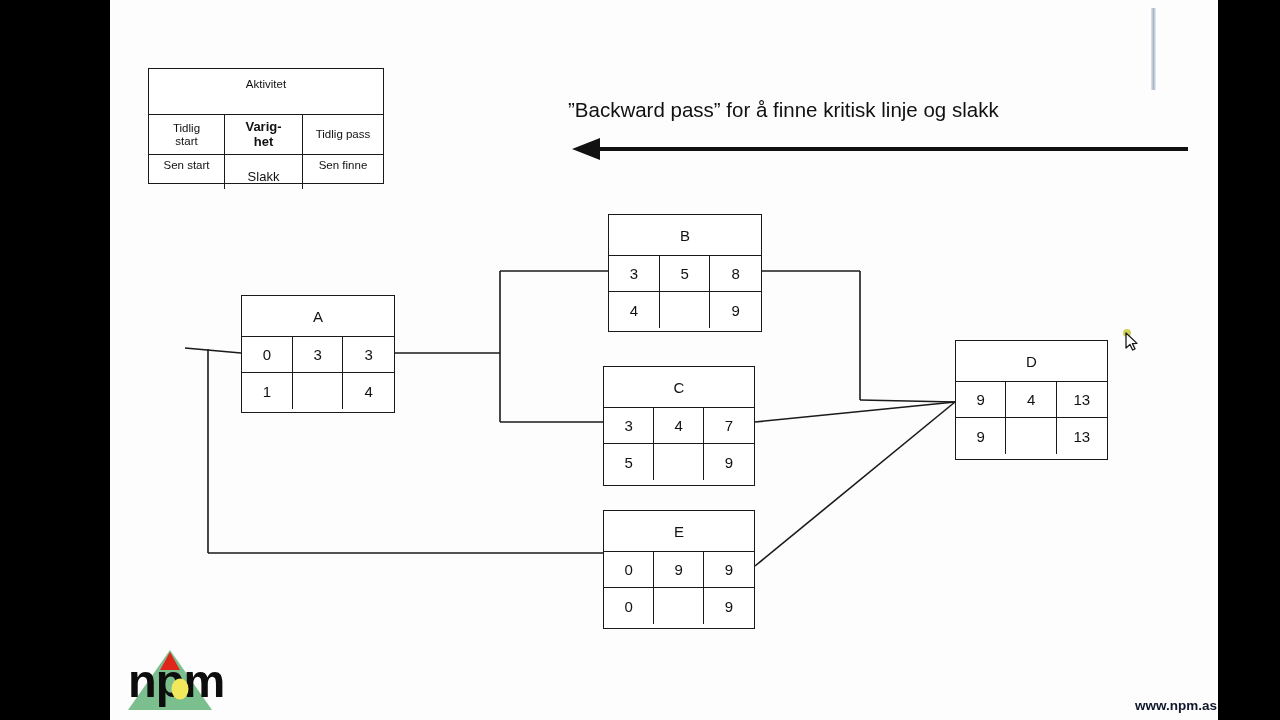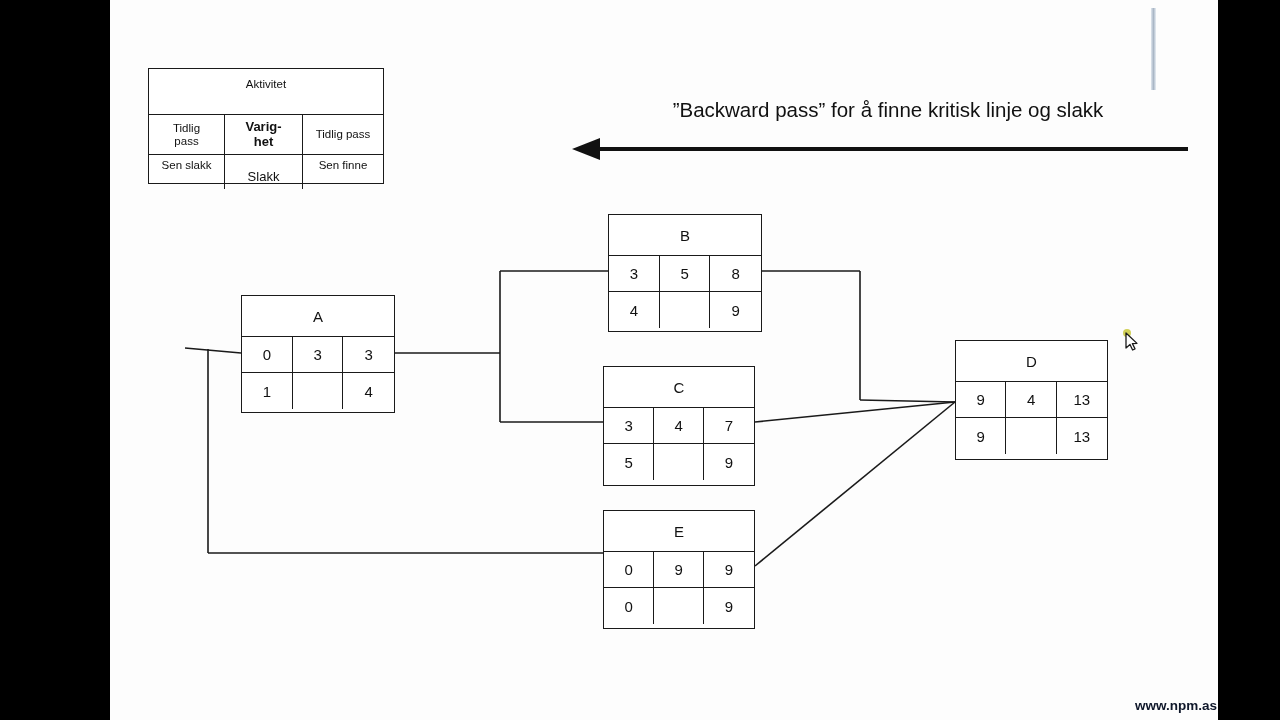--- a/index.html
+++ b/index.html
@@ -52,21 +52,21 @@
   .legend .c2{width:78px;border-right:1.6px solid #1a1a1a;font-weight:bold;font-size:13px;}
   .legend .c3{flex:1;}
   .legend .r2 .c1,.legend .r2 .c2{align-items:center;}
   .legend .r2 .c2{font-weight:normal;font-size:13px;align-items:flex-end;padding-bottom:4px;}
   .legend .r2 .c1{align-items:flex-start;padding-top:4px;}
   .legend .r2 .c3{align-items:flex-start;padding-top:4px;}
 
   
   .title{
     position:absolute;left:458px;top:98px;width:640px;
-    font-size:20.5px;color:#111;white-space:nowrap;text-align:center;
+    font-size:20.5px;color:#111;white-space:nowrap;
   }
   .arrow-wrap{position:absolute;left:460px;top:132px;width:640px;height:34px;}
 
   
   .node{
     position:absolute;box-sizing:border-box;
     border:1.7px solid #1a1a1a;background:#fff;z-index:20;
   }
   .node .n-title{
     height:41px;border-bottom:1.7px solid #1a1a1a;
@@ -113,33 +113,33 @@
 <div id="stage">
 
   <div class="slide">
 
     <div class="legend">
       <div class="lg-head">Aktivitet</div>
       <div class="lg-row r1">
         <div class="lg-cell c1">
           <span>
             <span>Tidlig</span><br>
-            <span>pass</span>
+            <span>start</span>
           </span>
         </div>
         <div class="lg-cell c2">
           <span>
             <span>Varig-</span><br>
             <span>het</span>
           </span>
         </div>
         <div class="lg-cell c3">Tidlig pass</div>
       </div>
       <div class="lg-row r2">
-        <div class="lg-cell c1">Sen slakk</div>
+        <div class="lg-cell c1">Sen start</div>
         <div class="lg-cell c2">Slakk</div>
         <div class="lg-cell c3">Sen finne</div>
       </div>
     </div>
 
     <div class="title">”Backward pass” for å finne kritisk linje og slakk</div>
     <div class="arrow-wrap">
       <svg width="640" height="34" viewBox="0 0 640 34">
         <line x1="22" y1="17" x2="618" y2="17" stroke="#111" stroke-width="4"></line>
         <polygon points="2,17 30,6 30,28" fill="#111"></polygon>
@@ -232,20 +232,30 @@
         <div class="n-cell b">9</div>
         <div class="n-cell c">9</div>
       </div>
       <div class="n-row">
         <div class="n-cell a">0</div>
         <div class="n-cell b"></div>
         <div class="n-cell c">9</div>
       </div>
     </div>
 
+    <div class="logo">
+      <svg width="140" height="66" viewBox="0 0 140 66">
+        <polygon points="42,2 84,62 0,62" fill="#7bbf8e"></polygon>
+        <polygon points="42,4 52,22 32,22" fill="#e0251b"></polygon>
+      </svg>
+      <div class="brand">npm</div>
+      <svg width="140" height="66" viewBox="0 0 140 66" style="position:absolute;left:0;top:0;">
+        <ellipse cx="52" cy="41" rx="8.5" ry="10.5" fill="#f2e85c"></ellipse>
+      </svg>
+    </div>
 
     <div class="site">www.npm.as</div>
 
     <div class="cursor">
       <svg width="26" height="26" viewBox="0 0 26 26">
         <circle cx="9" cy="6" r="4" fill="#c9c83a" opacity="0.85"></circle>
         <polygon points="8,6 8,21 12,17.5 14.6,23 17,21.8 14.4,16.6 19,16.4" fill="#ffffff" stroke="#1a1a1a" stroke-width="1.3" stroke-linejoin="round"></polygon>
       </svg>
     </div>
 

